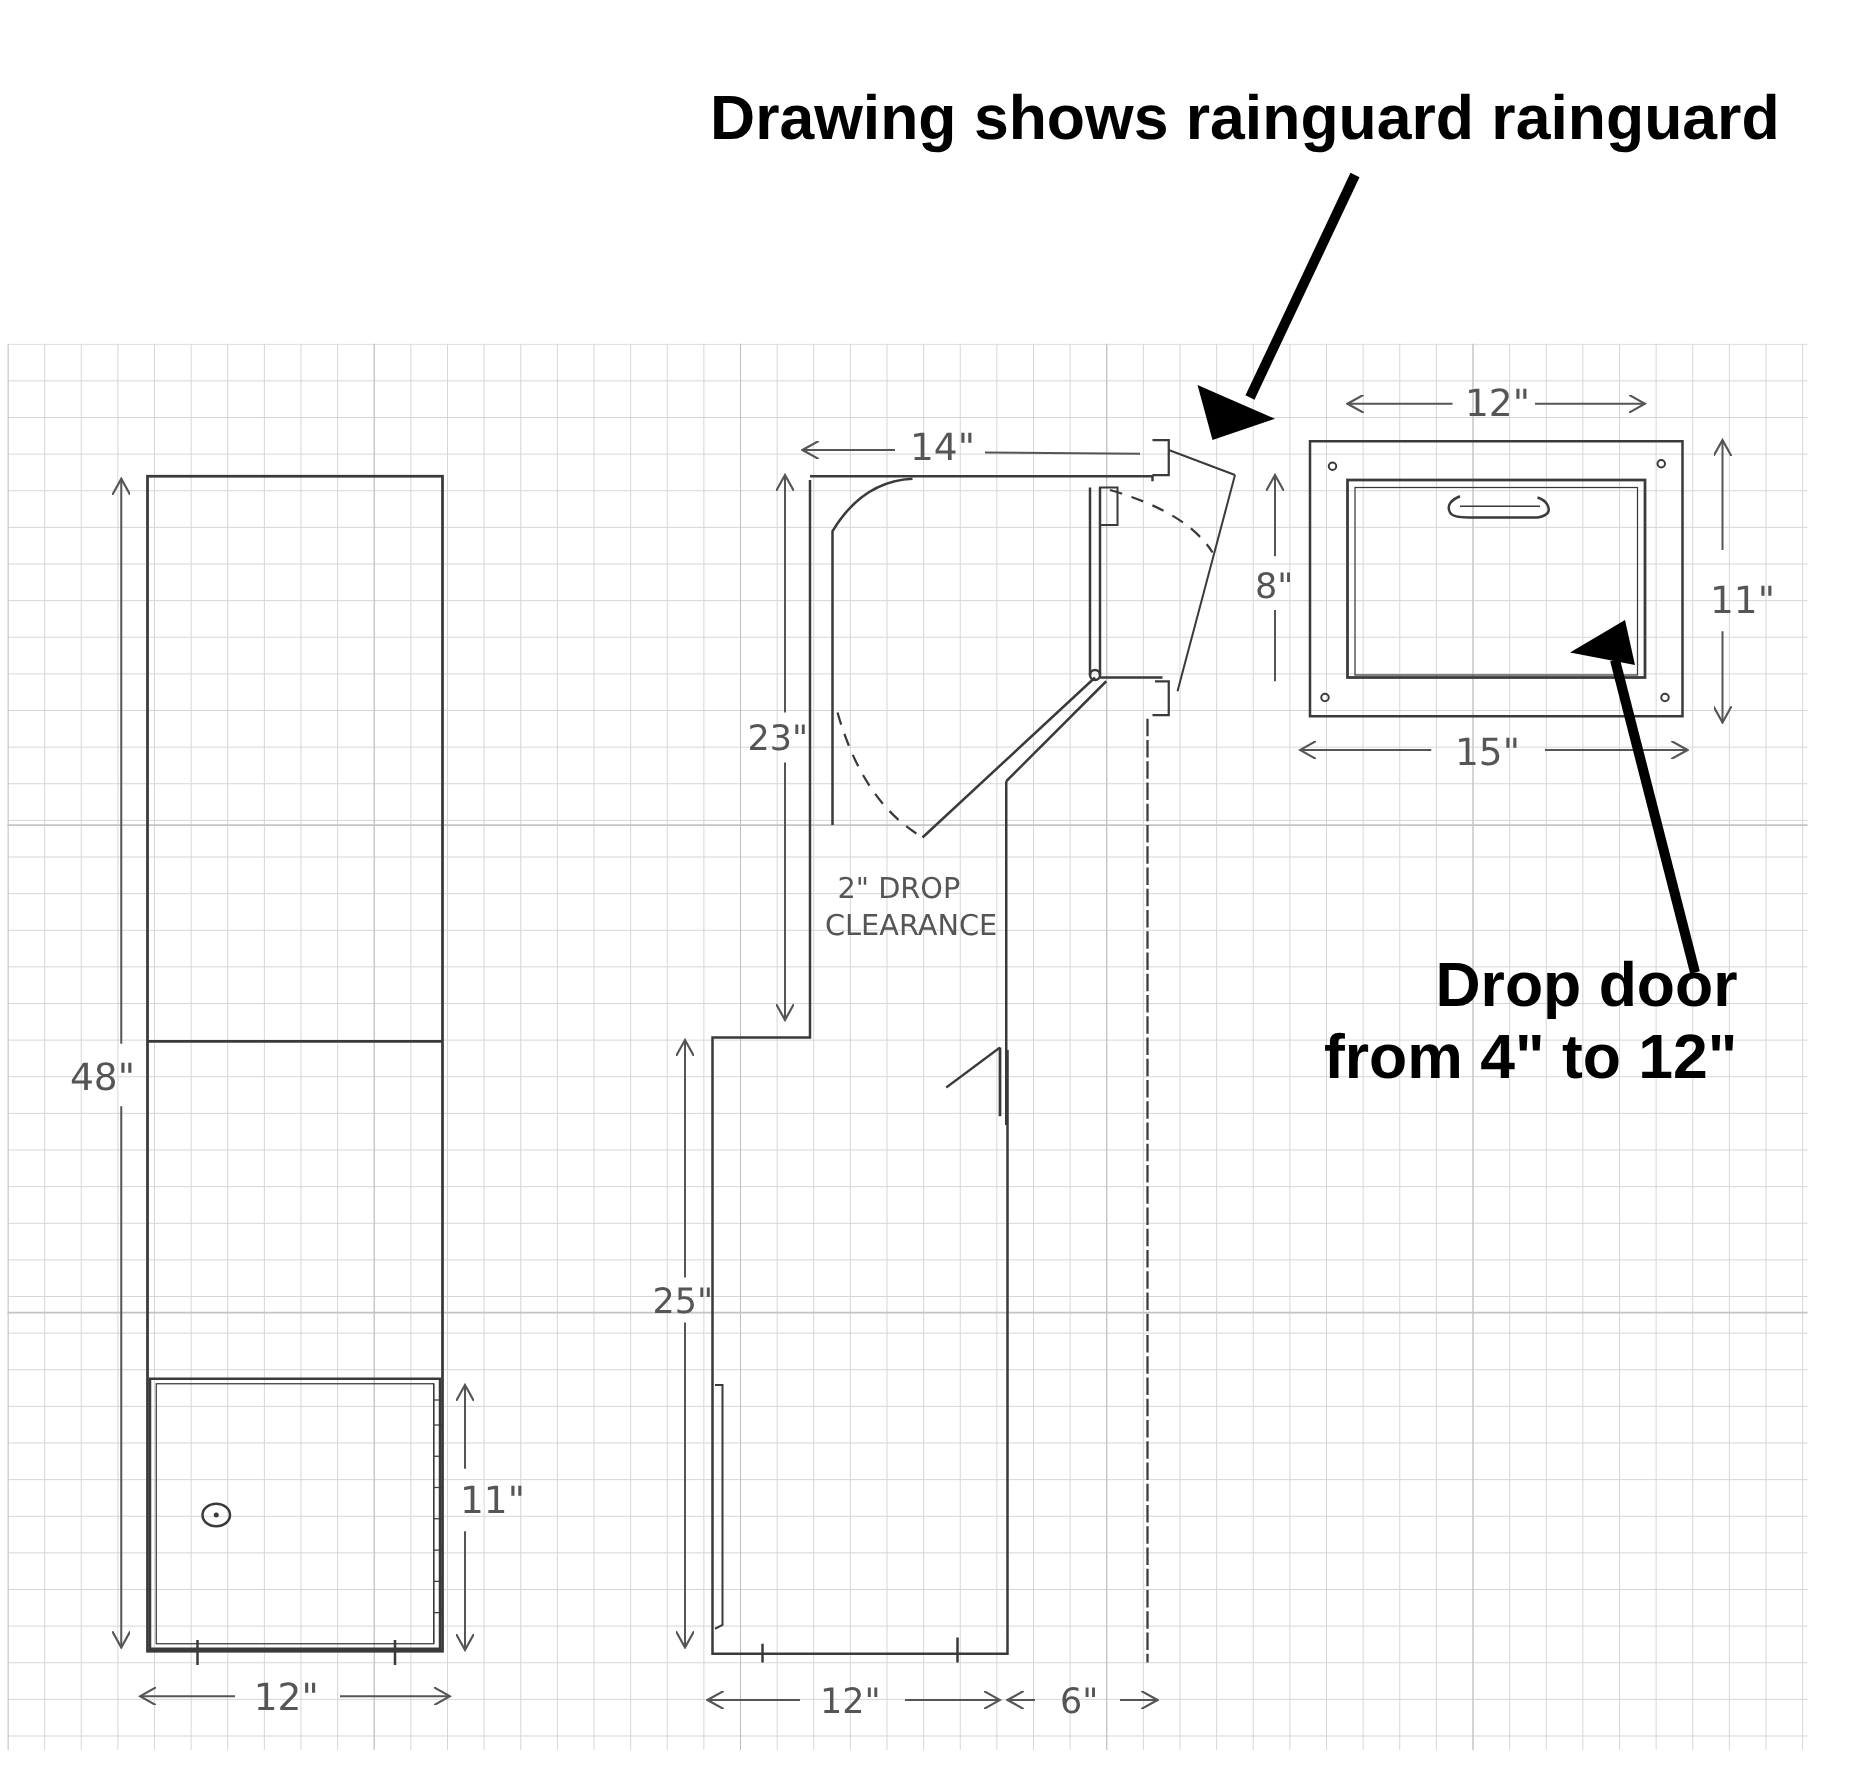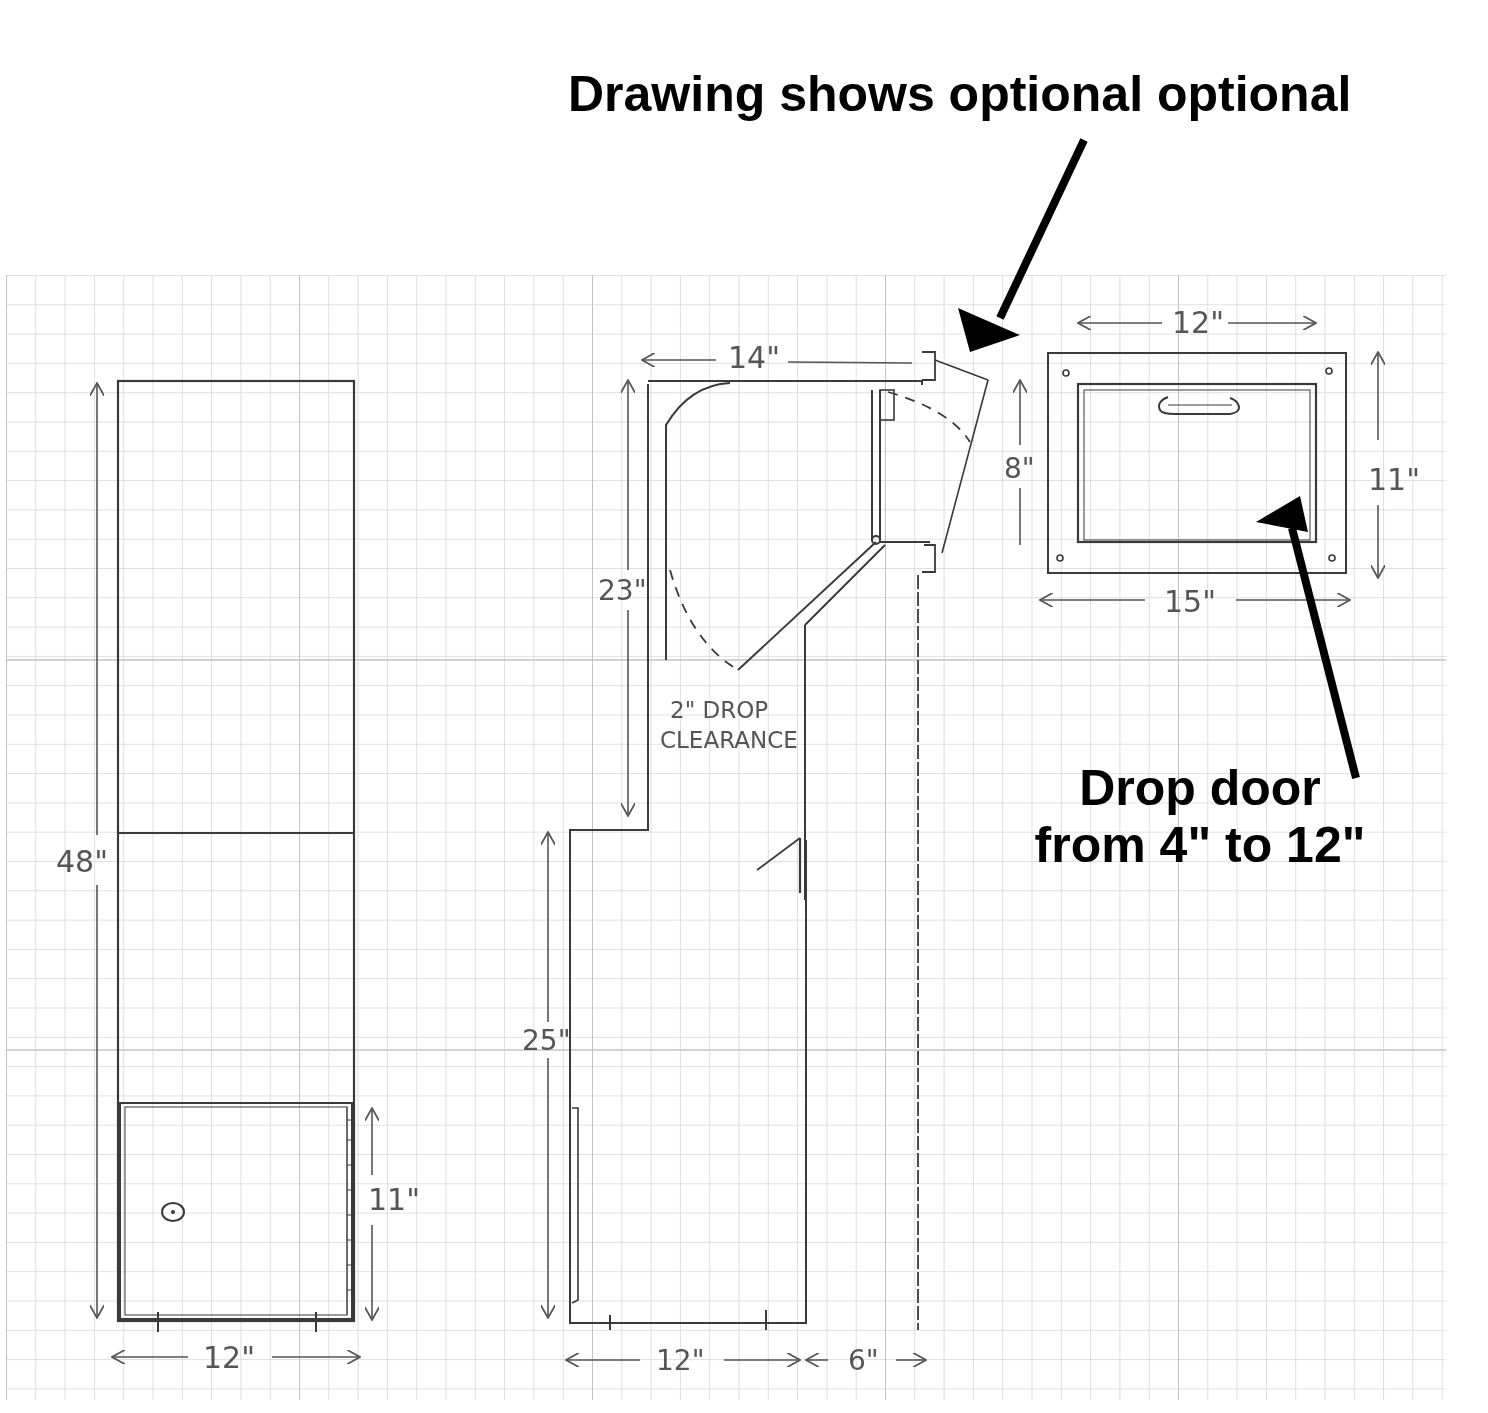--- a/index.html
+++ b/index.html
@@ -3,21 +3,21 @@
   <meta charset="utf-8">
   <style>
     html, body { margin: 0; padding: 0; background: #ffffff; }
     body { width: 1488px; height: 1413px; position: relative; overflow: hidden; font-family: "Liberation Sans", sans-serif; }
     .sheet { position: absolute; left: 0; top: 0; width: 1488px; height: 1413px; }
     .callout {
       position: absolute; font-family: "Liberation Sans", sans-serif; font-weight: bold; color: #000;
       white-space: nowrap;
     }
     .callout-top { left: 568px; top: 64px; font-size: 50px; line-height: 60px; }
-    .callout-right { left: 1010px; top: 760px; width: 380px; text-align: center; font-size: 50px; line-height: 57px; white-space: normal; }
+    .callout-right { left: 1010px; top: 760px; width: 380px; text-align: right; font-size: 50px; line-height: 57px; white-space: normal; }
     .hand { font-family: "DejaVu Sans", sans-serif; fill: #555; }
   </style>
 </head>
 <body>
 
 <div class="sheet">
 <svg width="1488" height="1413" viewBox="0 0 1488 1413" xmlns="http://www.w3.org/2000/svg">
   <defs>
     <pattern id="minor" x="6" y="275" width="29.3" height="29.3" patternUnits="userSpaceOnUse">
       <path d="M 29.3 0 L 0 0 0 29.3" fill="none" stroke="#d6d6d6" stroke-width="1.6"></path>
@@ -151,17 +151,17 @@
 
   <g fill="#000" stroke="#000">
     <line x1="1084" y1="140" x2="1000" y2="318" stroke-width="8"></line>
     <polygon points="958,308 1020,335 970,352" stroke="none"></polygon>
     <line x1="1356" y1="778" x2="1292" y2="528" stroke-width="8"></line>
     <polygon points="1256,522 1300,496 1308,532" stroke="none"></polygon>
   </g>
 </svg>
 </div>
 
-<div class="callout callout-top">Drawing shows optional optional</div>
+<div class="callout callout-top">Drawing shows rainguard rainguard</div>
 <div class="callout callout-right">
   <div>Drop door</div>
   <div>from 4" to 12"</div>
 </div>
 
 </body></html>

